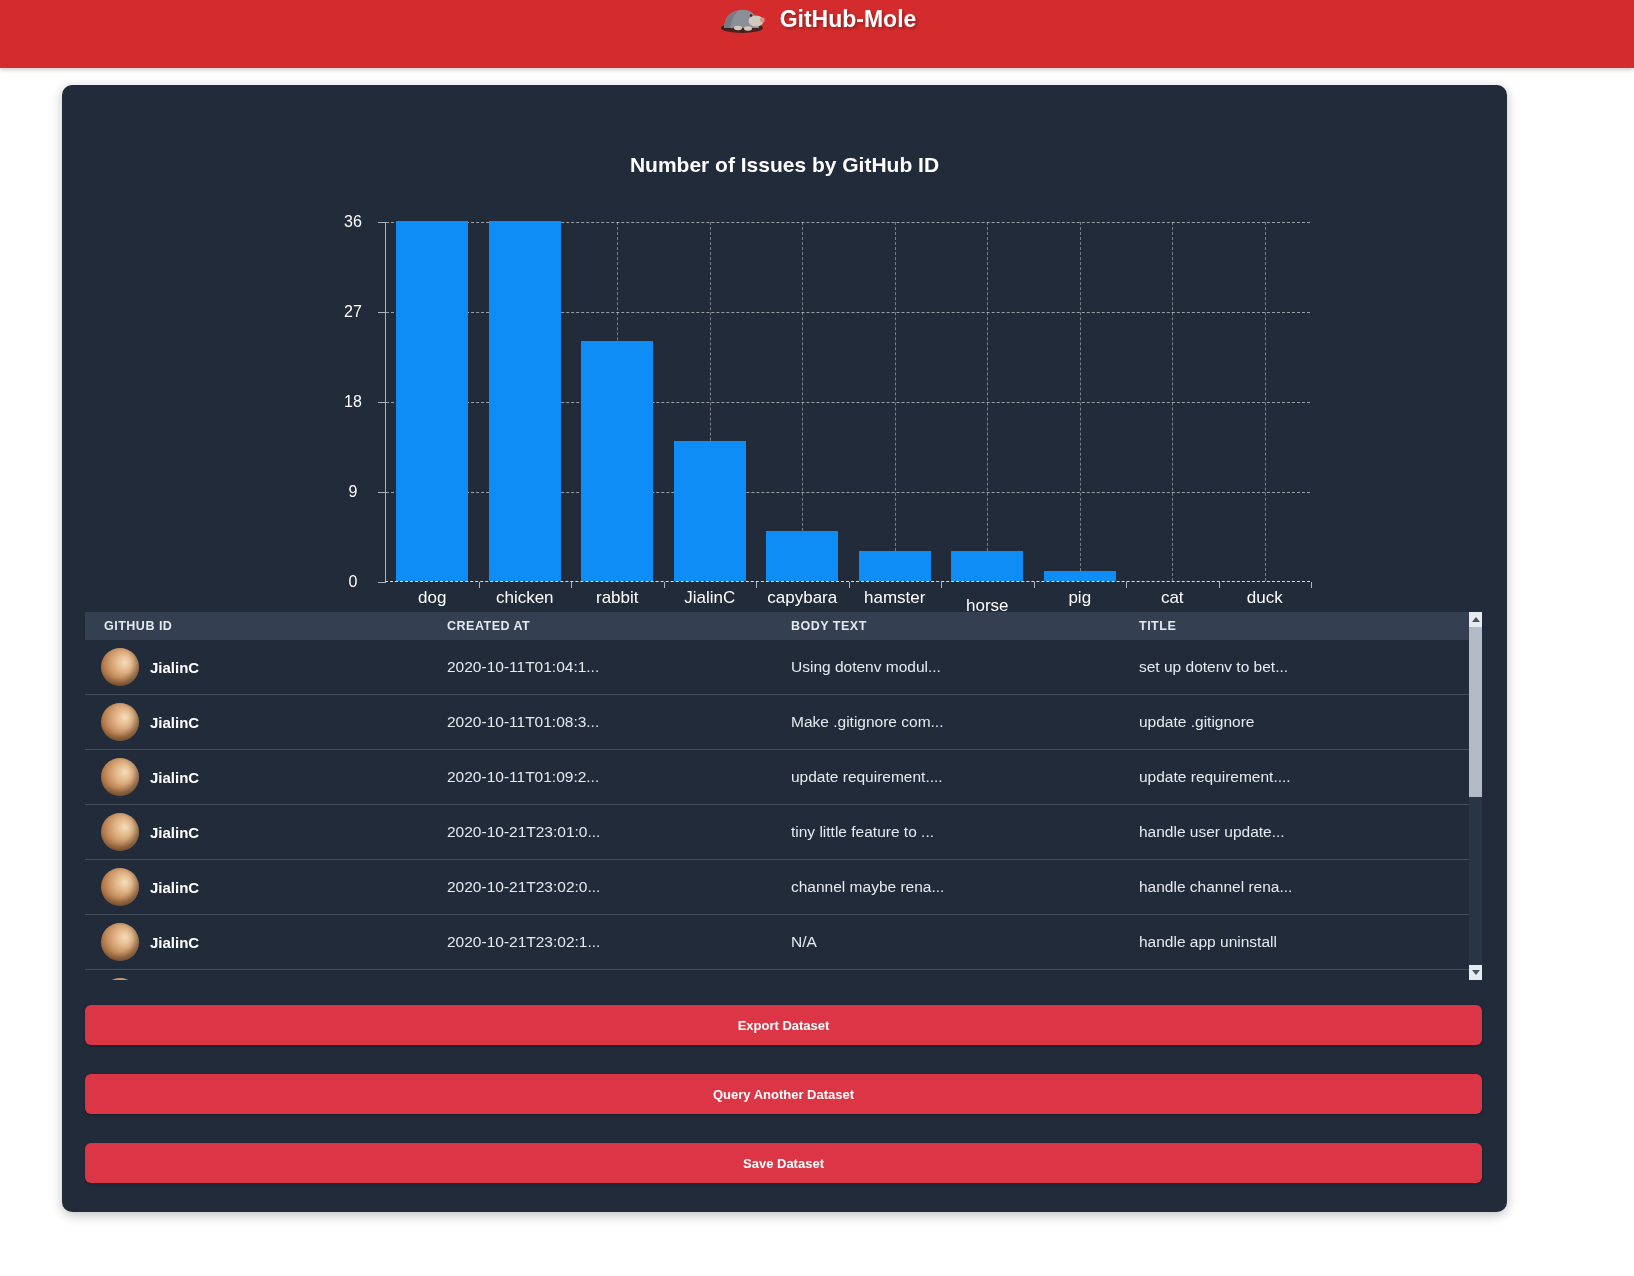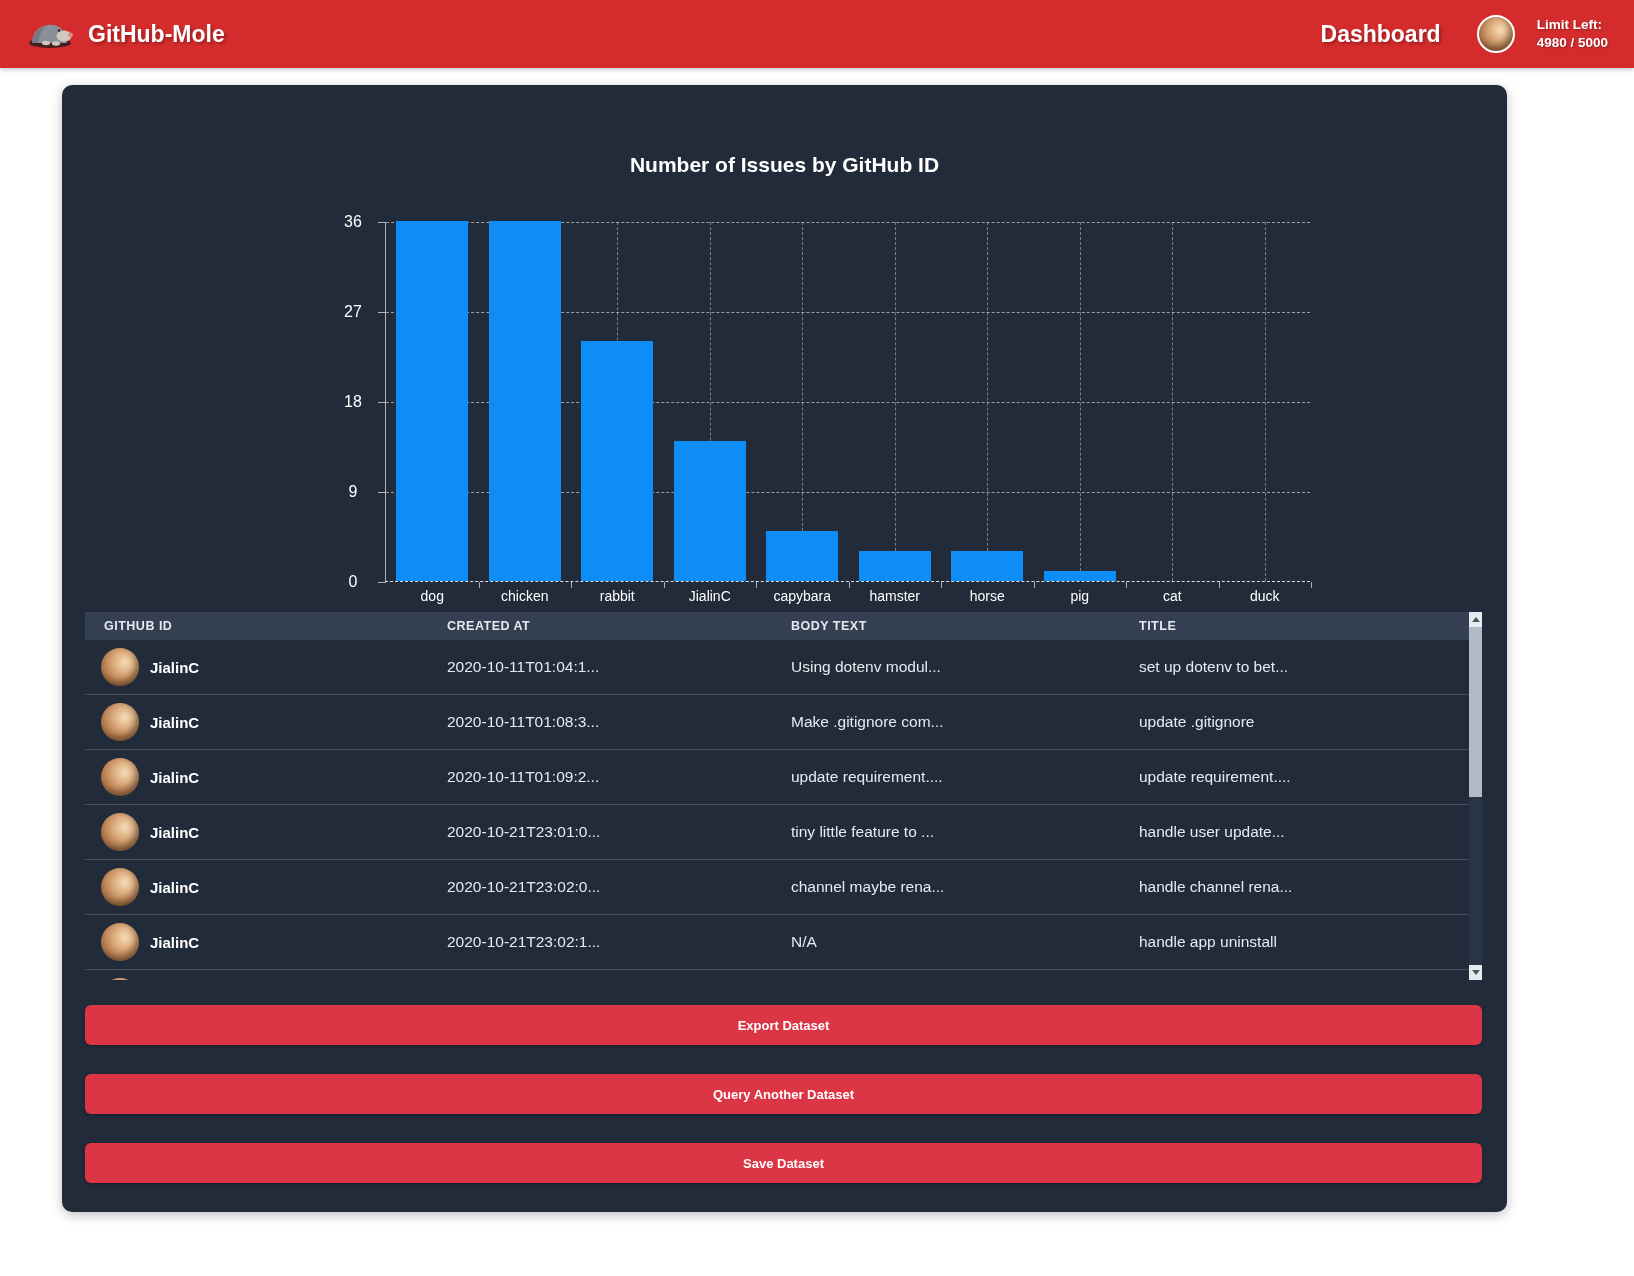--- a/index.html
+++ b/index.html
@@ -11,20 +11,21 @@
     overflow: hidden;
   }
 
   
   .navbar {
     position:absolute; top:0; left:0; width:1634px; height:68px;
     background:#d42c2c;
     display:flex; align-items:center;
     padding:0 26px;
     box-shadow:0 2px 4px rgba(0,0,0,.2);
+    flex-direction:column;
   }
   .brand { display:flex; align-items:center; gap:12px; }
   .brand-text {
     color:#fff; font-size:23px; font-weight:700;
     text-shadow:2px 2px 3px rgba(0,0,0,.28);
   }
   .nav-right { margin-left:auto; display:flex; align-items:center; gap:22px; }
   .nav-link {
     color:#fff; font-size:23px; font-weight:700; cursor:pointer;
     margin-right:14px;
@@ -66,21 +67,21 @@
   .vgrid { position:absolute; top:0; height:100%; width:0; border-left:1px dashed rgba(255,255,255,.40); }
   .bar   { position:absolute; bottom:0; background:#0d8df5; }
   .ytick-label {
     position:absolute; width:46px; left:-56px; text-align:center;
     color:#fff; font-size:16px;
   }
   .ymark { position:absolute; left:-8px; width:8px; height:0; border-top:1px solid #aeb4bd; }
   .xmark { position:absolute; top:360px; height:6px; width:0; border-left:1px solid #aeb4bd; }
   .xtick-label {
     position:absolute; top:366px; text-align:center;
-    color:#fff; font-size:14px;
+    color:#fff; font-size:17px;
   }
 
   
   .issues-table {
     position:absolute; left:23px; top:527px; width:1397px; height:368px;
     overflow:hidden;
   }
   .thead {
     position:absolute; top:0; left:0; width:100%; height:28px;
     background:#344051;
@@ -141,28 +142,20 @@
         <path d="M6 28 Q7 12 22 10 Q34 8.5 39 19 L41 28 Z" fill="#8b8f96"></path>
         <path d="M6 28 Q7 14 20 11 Q14 16 12 28 Z" fill="#767b83"></path>
         <ellipse cx="38" cy="21" rx="7.5" ry="5.5" fill="#cfc9c0"></ellipse>
         <circle cx="44.5" cy="20" r="2.4" fill="#d98a8a"></circle>
         <circle cx="33" cy="15.5" r="1.3" fill="#2a2a2a"></circle>
         <ellipse cx="20" cy="28" rx="4" ry="2.2" fill="#cfc9c0"></ellipse>
         <ellipse cx="30" cy="28.5" rx="4" ry="2.2" fill="#cfc9c0"></ellipse>
       </svg>
     </span>
     <span class="brand-text">GitHub-Mole</span>
-  </div>
-  <div class="nav-right">
-    <span class="nav-link">Dashboard</span>
-    <span class="cat-avatar nav-avatar"></span>
-    <div class="limit-box">
-      <div>Limit Left:</div>
-      <div>4980 / 5000</div>
-    </div>
   </div>
 </div>
 
 <div class="card">
 
 
   <div class="chart-title">Number of Issues by GitHub ID</div>
   <div class="plot" id="plot">
       <div class="ymark" style="top: 360px;"></div>
       <div class="ytick-label" style="top: 351px;">0</div>
@@ -197,21 +190,21 @@
       <div class="vgrid" style="left: 416.25px;"></div>
       <div class="bar" style="left: 380.25px; width: 72px; height: 50px; background: rgb(13, 141, 245);"></div>
       <div class="xtick-label" style="left: 370px; width: 92.5px;">capybara</div>
       <div class="xmark" style="left: 462.5px;"></div>
       <div class="vgrid" style="left: 508.75px;"></div>
       <div class="bar" style="left: 472.75px; width: 72px; height: 30px; background: rgb(13, 141, 245);"></div>
       <div class="xtick-label" style="left: 462.5px; width: 92.5px;">hamster</div>
       <div class="xmark" style="left: 555px;"></div>
       <div class="vgrid" style="left: 601.25px;"></div>
       <div class="bar" style="left: 565.25px; width: 72px; height: 30px; background: rgb(13, 141, 245);"></div>
-      <div class="xtick-label" style="left: 555px; width: 92.5px;">horse</div>
+      <div class="xtick-label" style="left: 555px; width: 92.5px; margin-top: 8px;">horse</div>
       <div class="xmark" style="left: 647.5px;"></div>
       <div class="vgrid" style="left: 693.75px;"></div>
       <div class="bar" style="left: 657.75px; width: 72px; height: 10px; background: rgb(13, 141, 245);"></div>
       <div class="xtick-label" style="left: 647.5px; width: 92.5px;">pig</div>
       <div class="xmark" style="left: 740px;"></div>
       <div class="vgrid" style="left: 786.25px;"></div>
       <div class="xtick-label" style="left: 740px; width: 92.5px;">cat</div>
       <div class="xmark" style="left: 832.5px;"></div>
       <div class="vgrid" style="left: 878.75px;"></div>
       <div class="xtick-label" style="left: 832.5px; width: 92.5px;">duck</div>

